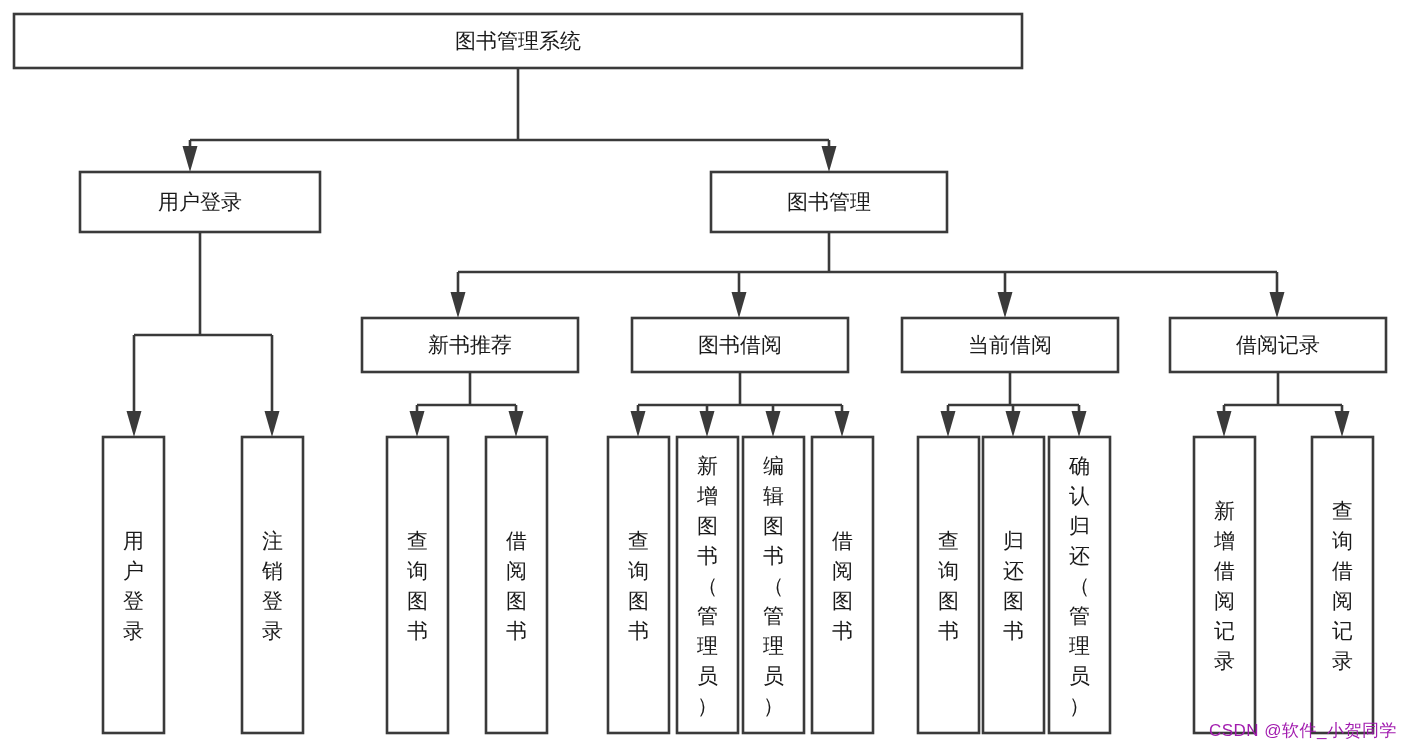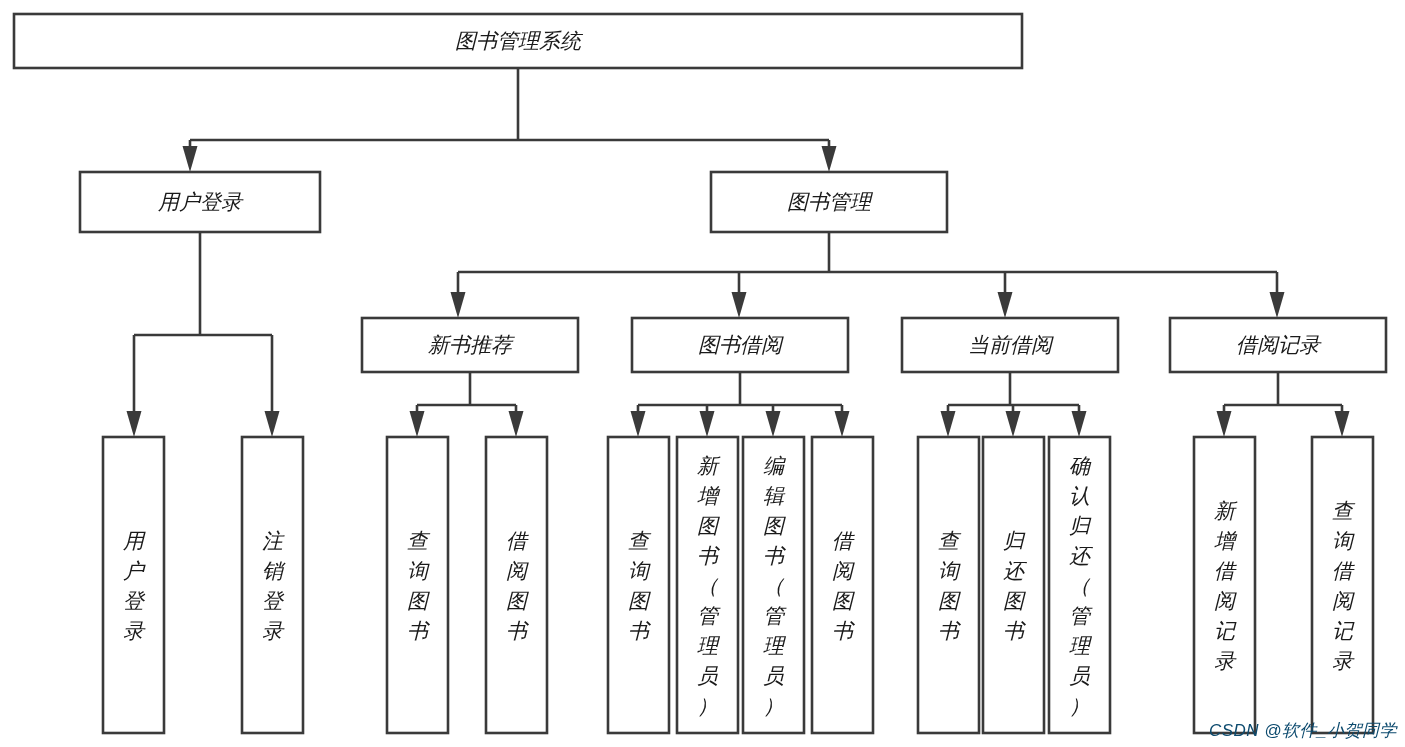--- a/index.html
+++ b/index.html
@@ -11,21 +11,20 @@
     width: 1405px;
     height: 747px;
     font-family: "Liberation Sans", "DejaVu Sans", sans-serif;
     overflow: hidden;
     position: relative;
   }
   #diagram-root {
     position: relative;
     width: 1405px;
     height: 747px;
-    font-style: italic;
   }
   svg#tree-svg {
     position: absolute;
     left: 0;
     top: 0;
     width: 1405px;
     height: 747px;
     display: block;
   }
   .node-box {
@@ -55,21 +54,21 @@
     font-size: 21px;
     fill: #1a1a1a;
     text-anchor: middle;
   }
   .watermark {
     position: absolute;
     right: 8px;
     bottom: 5px;
     font-family: "Liberation Sans", "DejaVu Sans", sans-serif;
     font-size: 17px;
-    color: #0c4a6e;
+    color: #a21caf;
     white-space: nowrap;
     letter-spacing: 0.5px;
     user-select: none;
   }
 </style>
 </head>
 <body>
 
 <div id="diagram-root">
   <svg id="tree-svg" viewBox="0 0 1405 747">

